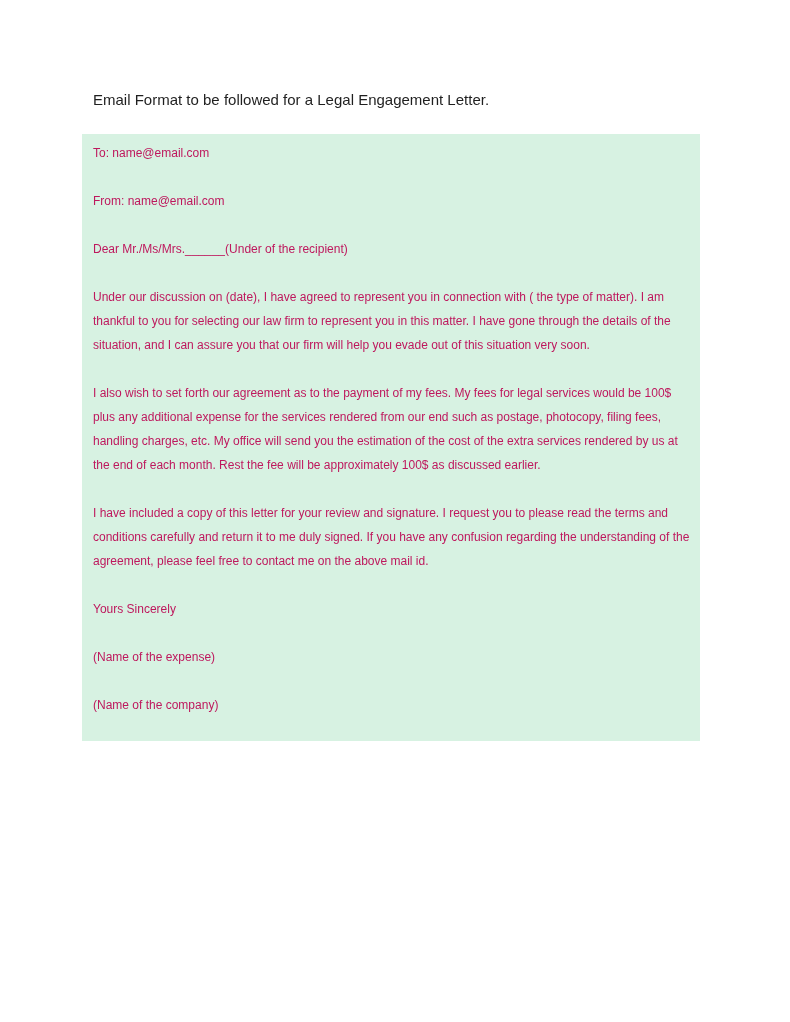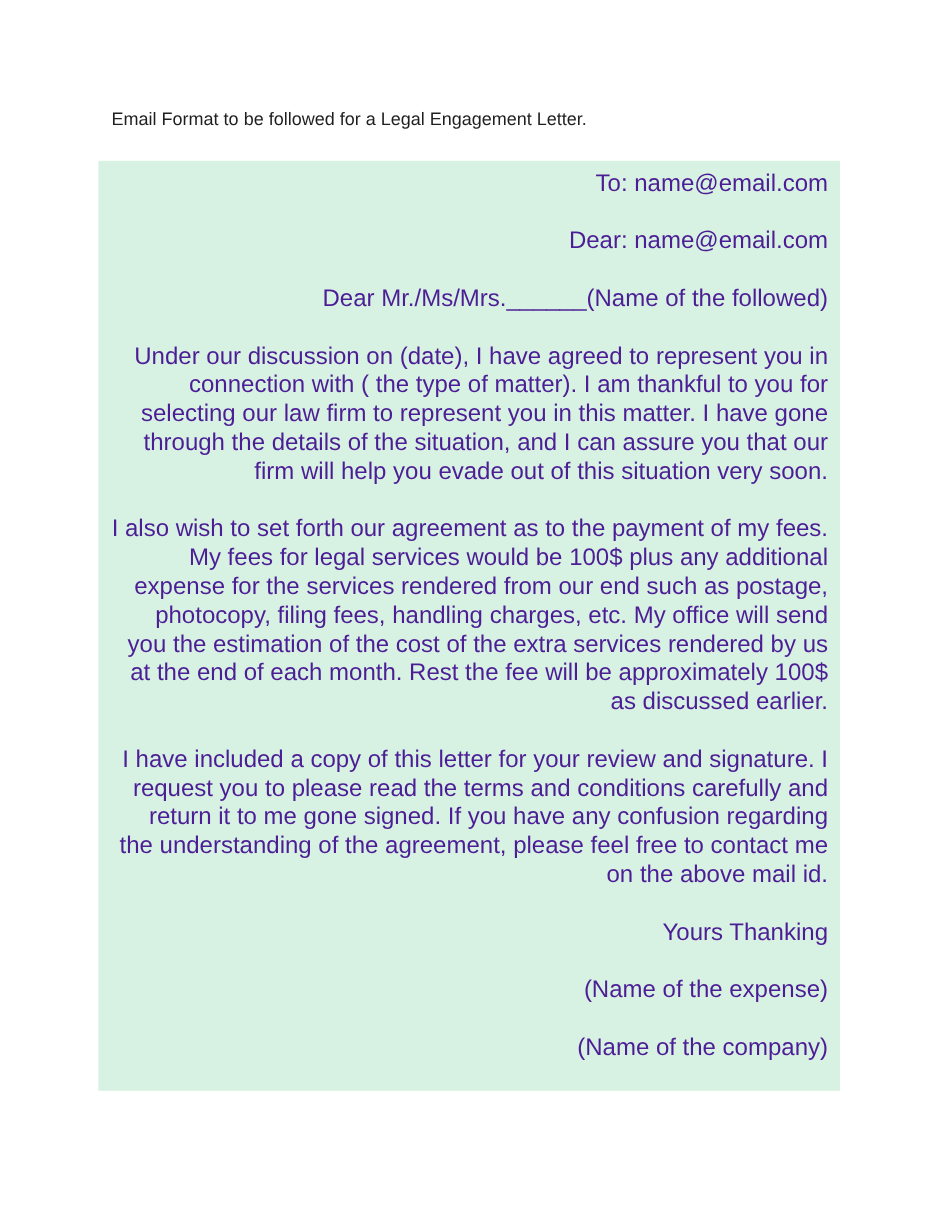--- a/index.html
+++ b/index.html
@@ -37,53 +37,52 @@
     position: absolute;
     top: 134px;
     left: 82px;
     width: 618px;
     box-sizing: border-box;
     background: #d7f2e2;
     padding: 7px 10px 7px 11px;
   }
   .email-block p {
     margin: 0 0 24px 0;
-    font-size: 20px;
+    font-size: 12px;
     line-height: 24px;
-    color: #4c1d95;
-    text-align: right;
+    color: #be185d;
   }
   .email-block p:last-child {
     margin-bottom: 17px;
   }
 </style>
 </head>
 <body>
 
 <div class="doc-page">
 
   <div class="doc-heading">Email Format to be followed for a Legal Engagement Letter.</div>
 
   <div class="email-block">
 
     <p>To: name@email.com</p>
 
-    <p>Dear: name@email.com</p>
+    <p>From: name@email.com</p>
 
 
-    <p>Dear Mr./Ms/Mrs.______(Name of the followed)</p>
+    <p>Dear Mr./Ms/Mrs.______(Under of the recipient)</p>
 
     <p>Under our discussion on (date), I have agreed to represent you in connection with ( the type of matter). I am thankful to you for selecting our law firm to represent you in this matter. I have gone through the details of the situation, and I can assure you that our firm will help you evade out of this situation very soon.</p>
 
     <p>I also wish to set forth our agreement as to the payment of my fees. My fees for legal services would be 100$ plus any additional expense for the services rendered from our end such as postage, photocopy, filing fees, handling charges, etc. My office will send you the estimation of the cost of the extra services rendered by us at the end of each month. Rest the fee will be approximately 100$ as discussed earlier.</p>
 
-    <p>I have included a copy of this letter for your review and signature. I request you to please read the terms and conditions carefully and return it to me gone signed. If you have any confusion regarding the understanding of the agreement, please feel free to contact me on the above mail id.</p>
+    <p>I have included a copy of this letter for your review and signature. I request you to please read the terms and conditions carefully and return it to me duly signed. If you have any confusion regarding the understanding of the agreement, please feel free to contact me on the above mail id.</p>
 
 
-    <p>Yours Thanking</p>
+    <p>Yours Sincerely</p>
 
     <p>(Name of the expense)</p>
 
     <p>(Name of the company)</p>
 
   </div>
 
 </div>
 
 </body></html>

